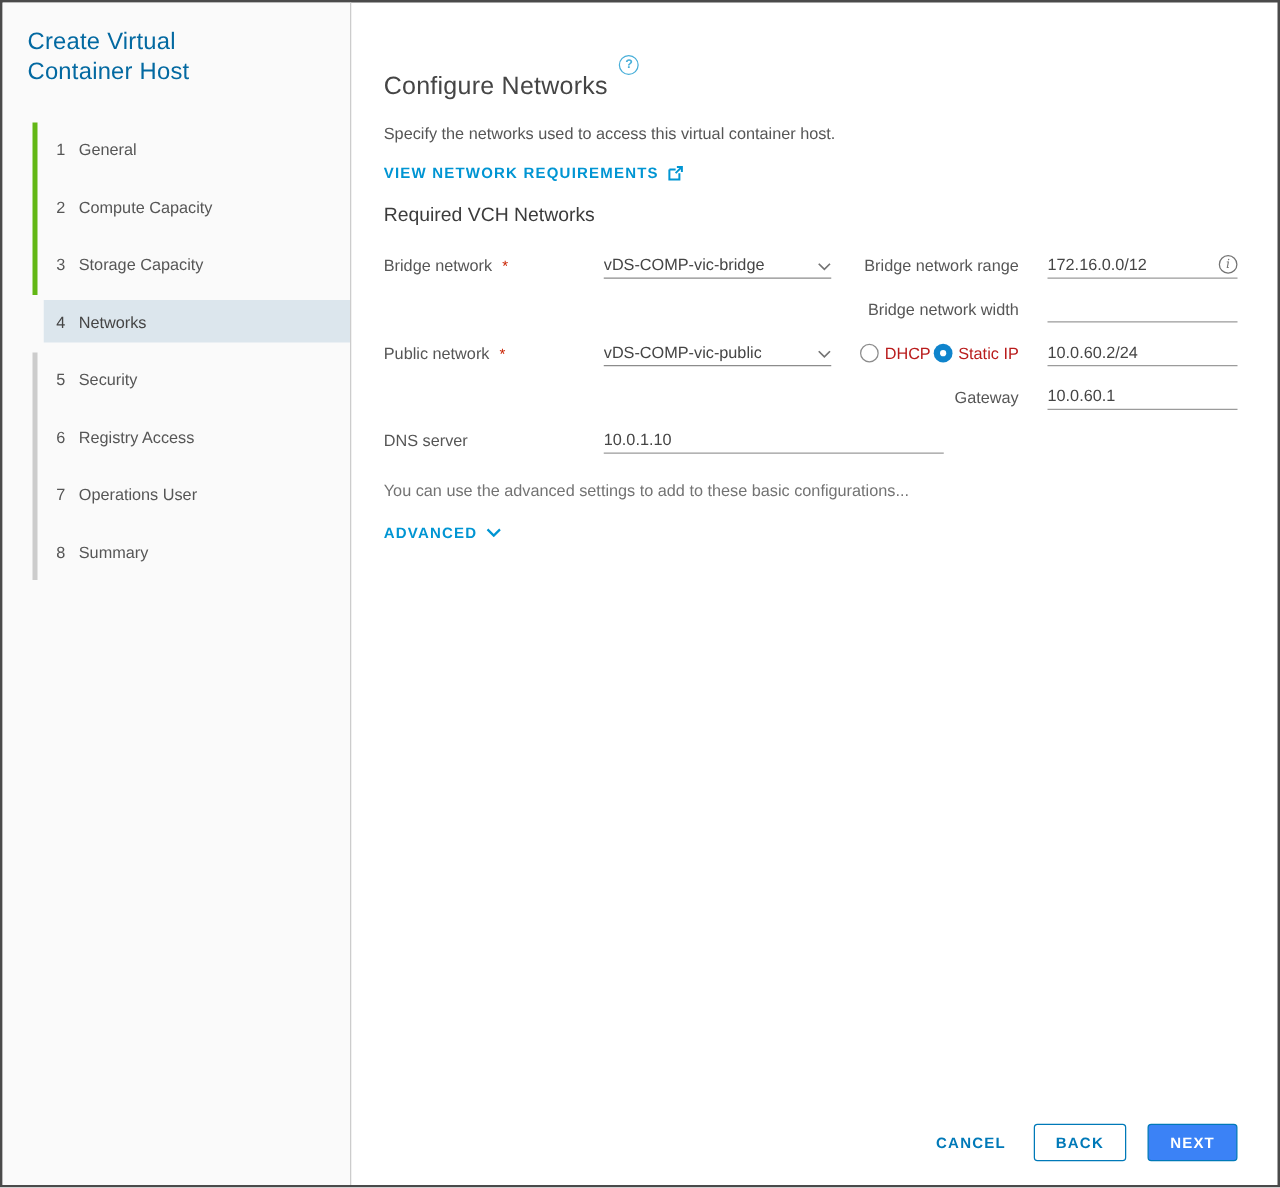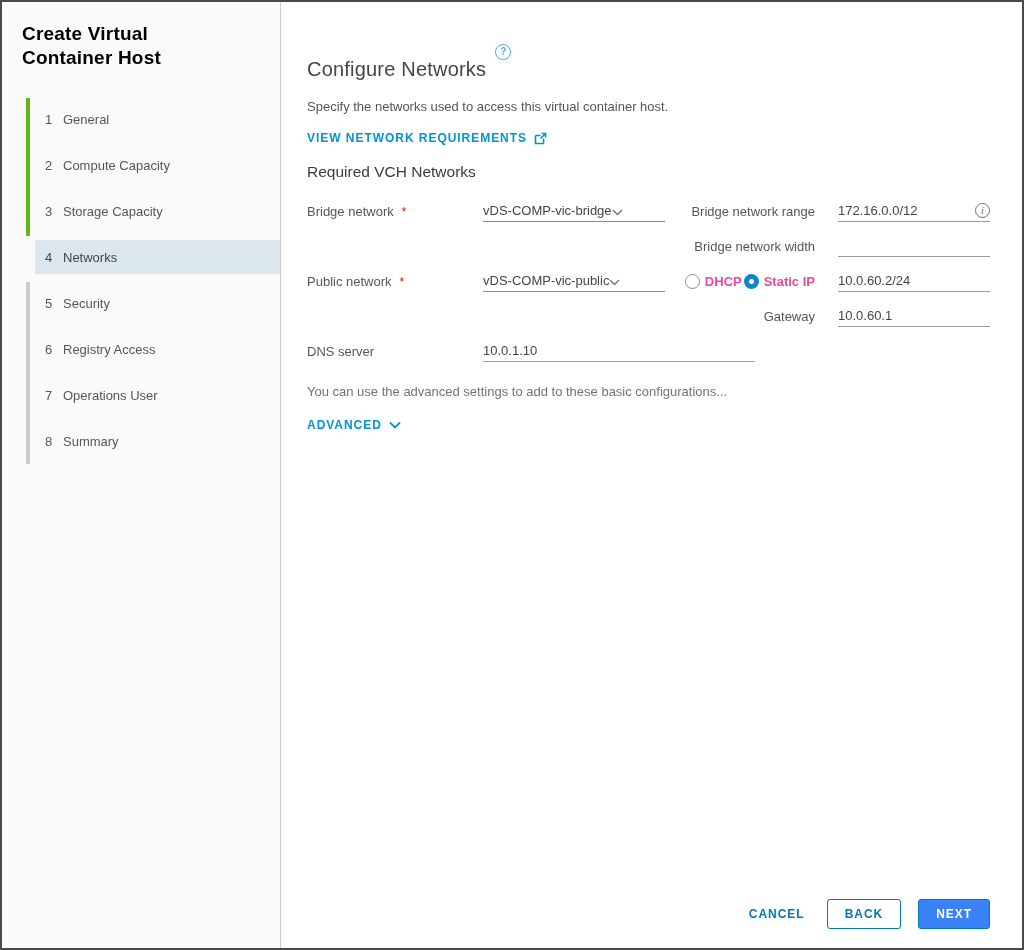--- a/index.html
+++ b/index.html
@@ -8,22 +8,22 @@
     width:1024px; height:950px; border:2px solid #4a4a4a;
     display:flex; background:#fff; overflow:hidden;
   }
   
   .sidebar {
     width:279px; background:#fafafa; border-right:1px solid #cccccc;
     flex-shrink:0; position:relative;
   }
   .wizard-title {
     margin:20px 0 0 20px; width:190px;
-    font-size:19px; line-height:24px; font-weight:700;
-    color:#000000; letter-spacing:.2px;
+    font-size:19px; line-height:24px; font-weight:400;
+    color:#0369a1; letter-spacing:.2px;
   }
   .steps { list-style:none; position:relative; margin:26px 0 0 24px; }
   .steps .bar { position:absolute; left:0; width:4px; }
   .steps .bar-complete { top:2px; height:138px; background:#62b715; }
   .steps .bar-upcoming { top:186px; height:182px; background:#cccccc; }
   .step {
     height:46px; display:flex; align-items:center; padding-left:19px;
     font-size:13px; color:#565656; cursor:pointer;
   }
   .step .num { width:15px; flex-shrink:0; }
@@ -52,21 +52,21 @@
   
   .form-grid {
     margin-top:19px; display:grid;
     grid-template-columns:176px 182px 173px 152px;
     grid-auto-rows:22px; row-gap:13px;
   }
   .flabel { font-size:13px; color:#565656; padding-top:4px; }
   .req { color:#c92100; margin-left:8px; font-size:12px; }
   .select {
     border-bottom:1px solid #8c8c8c; display:flex; align-items:flex-end;
-    justify-content:flex-start; padding-bottom:3px; cursor:pointer;
+    justify-content:space-between; padding-bottom:3px; cursor:pointer;
   }
   .select .val {
     font-size:13px; color:#454545; white-space:nowrap; overflow:hidden;
     max-width:150px;
   }
   .select svg { margin-bottom:2px; flex-shrink:0; }
   .rlabel { font-size:13px; color:#565656; text-align:right; padding-right:23px; padding-top:4px; }
   .field {
     border-bottom:1px solid #9b9b9b; display:flex; align-items:flex-end;
     justify-content:space-between; padding-bottom:3px; cursor:text;
@@ -84,21 +84,21 @@
     display:flex; align-items:center; justify-content:flex-end;
     padding-right:23px; padding-top:1px;
   }
   .radio { width:15px; height:15px; border-radius:50%; cursor:pointer; flex-shrink:0; position:relative; }
   .radio.unchecked { border:1px solid #8c8c8c; background:#fff; }
   .radio.checked { background:#0f84cc; }
   .radio.checked::after {
     content:""; position:absolute; left:5px; top:5px; width:5px; height:5px;
     border-radius:50%; background:#fff;
   }
-  .radio-lbl { font-size:13px; color:#ec4899; margin-left:5px; cursor:pointer;font-weight:bold; }
+  .radio-lbl { font-size:13px; color:#b91c1c; margin-left:5px; cursor:pointer; }
   .radio.checked { margin-left:2px; }
   .hint { margin-top:22px; font-size:13px; color:#737373; }
   .advanced { margin-top:19px; }
   
   .footer { position:absolute; right:32px; bottom:19px; display:flex; align-items:center; }
   .btn-text {
     background:none; border:none; font-family:inherit; font-size:12px; font-weight:700;
     letter-spacing:.08em; color:#0079b8; cursor:pointer; margin-right:22px;
   }
   .btn-outline {

